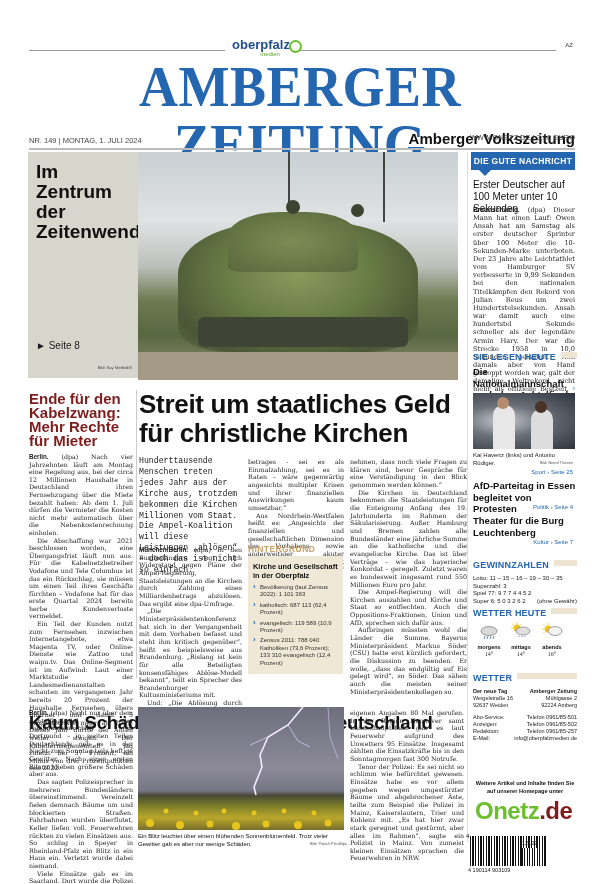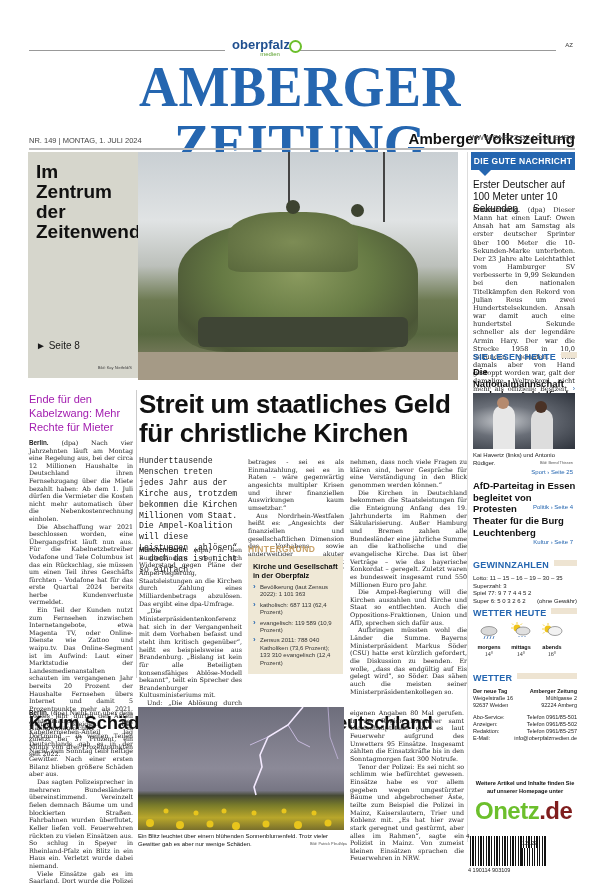--- a/index.html
+++ b/index.html
@@ -55,21 +55,21 @@
 .service{position:absolute;left:473px;top:688px;width:104px;font-family:"Liberation Sans",sans-serif;font-size:5.5px;line-height:7px;color:#222}
 .service .row{display:flex;justify-content:space-between}
 .service b{font-weight:bold}
 .onetz{position:absolute;left:473px;top:780px;width:104px;text-align:center;font-family:"Liberation Sans",sans-serif;font-size:5.6px;font-weight:bold;line-height:7.5px;color:#111}
 .onetz-logo{position:absolute;left:475px;top:798px;font-family:"Liberation Sans",sans-serif;font-weight:bold;font-size:24px;color:#6cbf2c;line-height:26px;letter-spacing:-0.5px}
 .onetz-logo .de{color:#7f1d1d;font-size:24px}
 .barcode{position:absolute;left:470px;top:836px;width:76px;height:30px;background:repeating-linear-gradient(90deg,#111 0 1px,#fff 1px 2px,#111 2px 4px,#fff 4px 5px,#111 5px 6px,#fff 6px 8px)}
 .barcode2{position:absolute;left:522px;top:848px;width:22px;height:18px;background:repeating-linear-gradient(90deg,#111 0 1px,#fff 1px 2px,#111 2px 3px,#fff 3px 5px)}
 .bc-num{position:absolute;font-family:"Liberation Sans",sans-serif;font-size:5.5px;color:#222}
 .kabel{position:absolute;left:29px;top:392px;width:104px}
-.kabel h3{font-family:"Liberation Sans",sans-serif;font-weight:normal;font-size:11px;line-height:14px;color:#a21caf}
+.kabel h3{font-family:"Liberation Sans",sans-serif;font-weight:bold;font-size:15px;line-height:14px;color:#7f1d1d}
 .kabel p{font-size:6.3px;line-height:7.6px;text-align:justify;color:#222;margin-top:5px}
 .kabel p + p{margin-top:0;text-indent:8px}
 .kabel b,.body-text b{font-family:"Liberation Sans",sans-serif;font-weight:bold}
 .vline{position:absolute;width:1px;background:#ccc}
 .headline-big{position:absolute;left:139px;top:390px;width:330px;font-family:"Liberation Sans",sans-serif;font-weight:bold;font-size:26px;line-height:29px;color:#111;letter-spacing:-0.3px}
 .kirche-intro{position:absolute;left:139px;top:456px;width:100px;font-family:Liberation Mono, monospace;font-size:8.2px;line-height:10.9px;color:#222}
 .body-text{position:absolute;font-size:6.3px;line-height:7.65px;text-align:justify;color:#222}
 .body-text .ind{text-indent:8px;display:block}
 .hint-label{position:absolute;left:248px;top:544px;font-family:"Liberation Sans",sans-serif;font-weight:bold;font-size:8.5px;color:#c9a36a;letter-spacing:0.4px}
 .hint-box{position:absolute;left:248px;top:556px;width:95px;height:118px;background:#efe8d6;padding:6px 5px}

